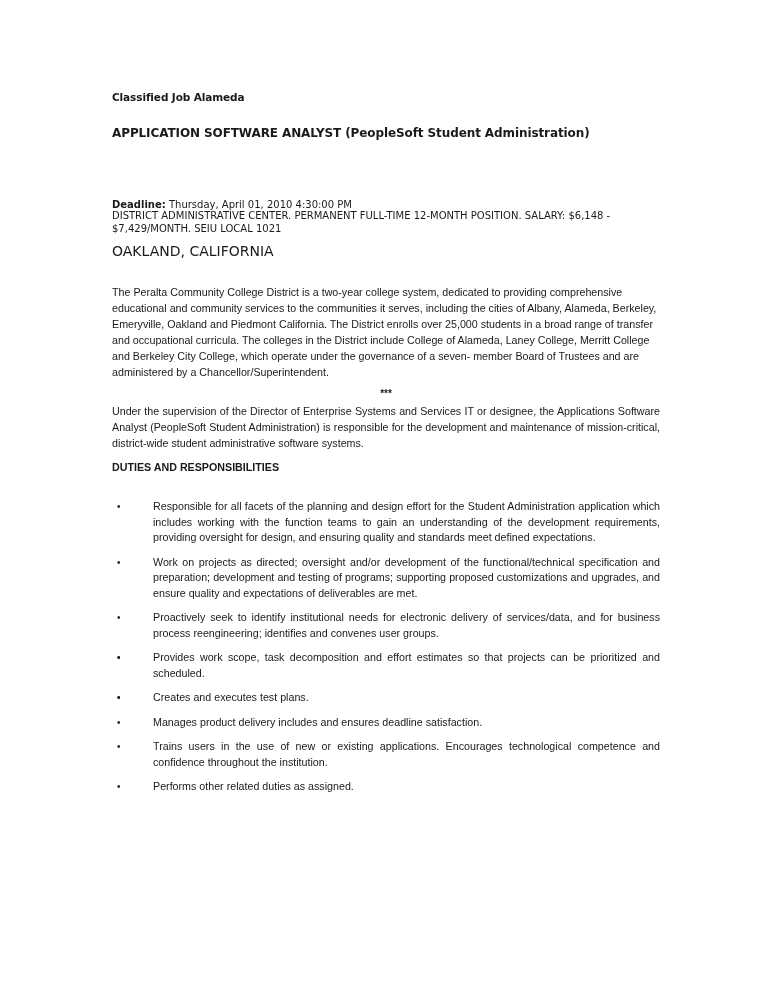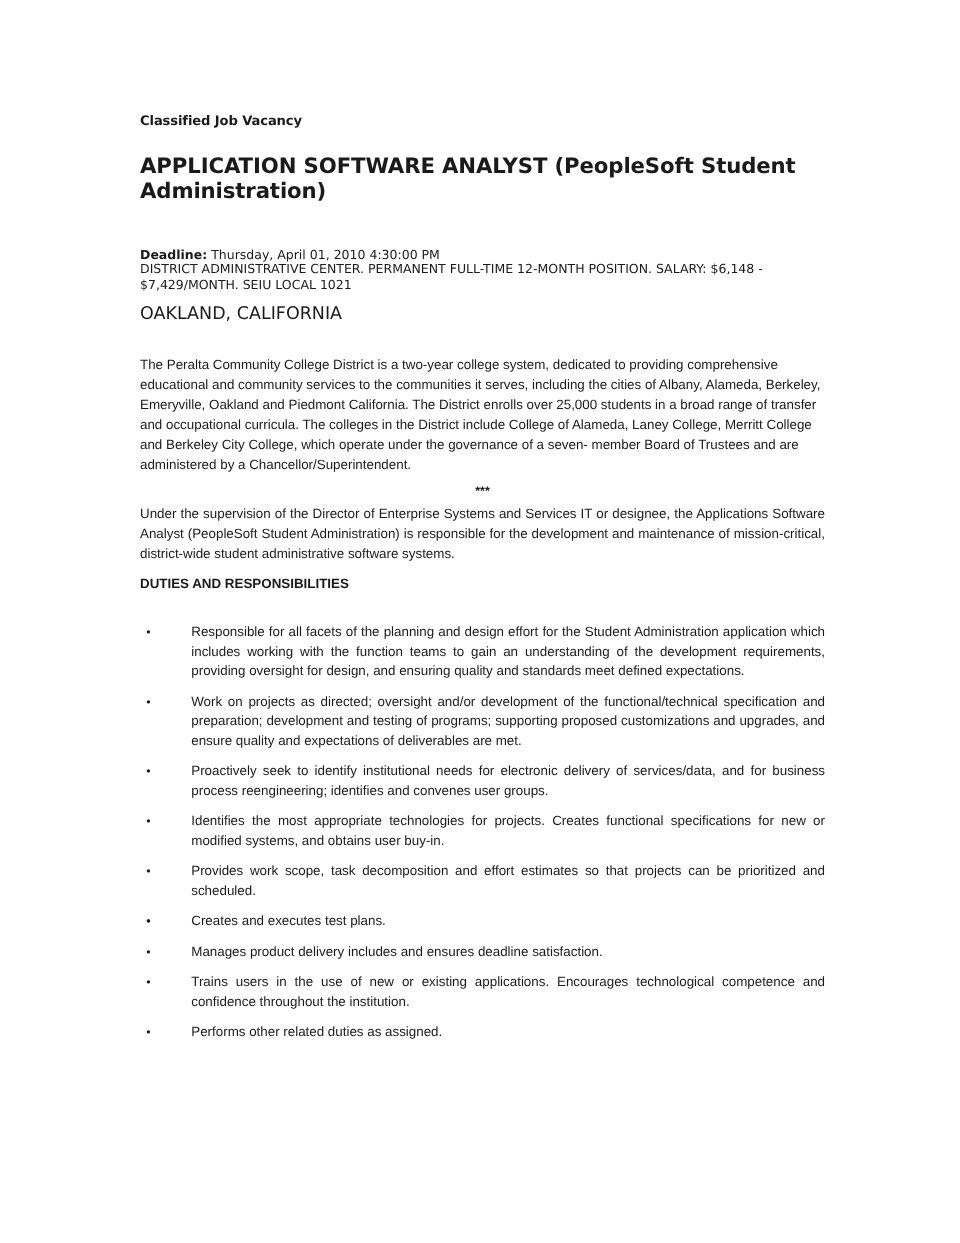--- a/index.html
+++ b/index.html
@@ -2,41 +2,41 @@
 <html><head>
 <meta charset="utf-8">
 <style>
   html, body { margin: 0; padding: 0; background: #ffffff; }
   body { width: 768px; height: 994px; position: relative; overflow: hidden; color: #1a1a1a; }
   .page { position: absolute; left: 112px; top: 0; width: 546px; }
   .verdana { font-family: "DejaVu Sans", sans-serif; }
   .calibri { font-family: "Liberation Sans", sans-serif; }
 
   .kicker { position: absolute; top: 91px; left: 0; font-size: 10.5px; font-weight: bold; letter-spacing: -0.1px; }
-  .title { position: absolute; top: 123px; left: 0; width: 546px; font-size: 17px; font-weight: bold; line-height: 20px; letter-spacing: -0.1px; margin: 0; }
+  .title { position: absolute; top: 123px; left: 0; width: 546px; font-size: 12px; font-weight: bold; line-height: 20px; letter-spacing: -0.1px; margin: 0; }
   .deadline { position: absolute; top: 185px; left: 0; font-size: 10px; margin-top: 14px; }
   .deadline b { font-weight: bold; }
   .district { position: absolute; top: 209px; left: 0; width: 546px; font-size: 10px; line-height: 13px; }
   .location { position: absolute; top: 243px; left: 0; font-size: 14px; }
 
   .para { position: absolute; left: 0; width: 548px; font-size: 10.7px; line-height: 16px; margin: 0; }
   .para.intro { top: 284px; }
   .stars { position: absolute; top: 388px; left: 0; width: 548px; text-align: center; font-size: 10px; font-weight: bold; }
   .para.supervision { top: 403px; text-align: justify; }
   .section-heading { position: absolute; top: 461px; left: 0; font-size: 10.7px; font-weight: bold; }
 
   .duties { position: absolute; top: 499px; left: 0; width: 548px; margin: 0; padding: 0; list-style: none; }
   .duties li { position: relative; padding-left: 41px; font-size: 10.7px; line-height: 15.5px; text-align: justify; margin-bottom: 9px; }
   .duties li .bullet { position: absolute; left: 5px; top: 0; font-size: 10px; }
 </style>
 </head>
 <body>
 
 <div class="page">
-  <div class="kicker verdana">Classified Job Vacancy</div>
+  <div class="kicker verdana">Classified Job Alameda</div>
 
   <h1 class="title verdana">APPLICATION SOFTWARE ANALYST (PeopleSoft Student Administration)</h1>
 
   <div class="deadline verdana">
     <b>Deadline:</b>
     <span>Thursday, April 01, 2010 4:30:00 PM</span>
   </div>
 
   <div class="district verdana">DISTRICT ADMINISTRATIVE CENTER. PERMANENT FULL-TIME 12-MONTH POSITION. SALARY: $6,148 - $7,429/MONTH. SEIU LOCAL 1021</div>
 
@@ -47,21 +47,21 @@
   <div class="stars calibri">***</div>
 
   <p class="para supervision calibri">Under the supervision of the Director of Enterprise Systems and Services IT or designee, the Applications Software Analyst (PeopleSoft Student Administration) is responsible for the development and maintenance of mission-critical, district-wide student administrative software systems.</p>
 
   <div class="section-heading calibri">DUTIES AND RESPONSIBILITIES</div>
 
   <ul class="duties calibri">
     <li><span class="bullet">•</span><span>Responsible for all facets of the planning and design effort for the Student Administration application which includes working with the function teams to gain an understanding of the development requirements, providing oversight for design, and ensuring quality and standards meet defined expectations.</span></li>
     <li><span class="bullet">•</span><span>Work on projects as directed; oversight and/or development of the functional/technical specification and preparation; development and testing of programs; supporting proposed customizations and upgrades, and ensure quality and expectations of deliverables are met.</span></li>
     <li><span class="bullet">•</span><span>Proactively seek to identify institutional needs for electronic delivery of services/data, and for business process reengineering; identifies and convenes user groups.</span></li>
-    <li><span class="bullet">•</span><span>Identifies the most appropriate technologies for projects.  Creates functional specifications for new or modified systems, and obtains user buy-in.</span></li>
+    <li><span class="bullet">•</span></li>
     <li><span class="bullet">•</span><span>Provides work scope, task decomposition and effort estimates so that projects can be prioritized and scheduled.</span></li>
     <li><span class="bullet">•</span></li>
     <li><span class="bullet">•</span><span>Creates and executes test plans.</span></li>
     <li><span class="bullet">•</span><span>Manages product delivery includes and ensures deadline satisfaction.</span></li>
     <li><span class="bullet">•</span><span>Trains users in the use of new or existing applications. Encourages technological competence and confidence throughout the institution.</span></li>
     <li><span class="bullet">•</span><span>Performs other related duties as assigned.</span></li>
   </ul>
 </div>
 
 </body></html>

